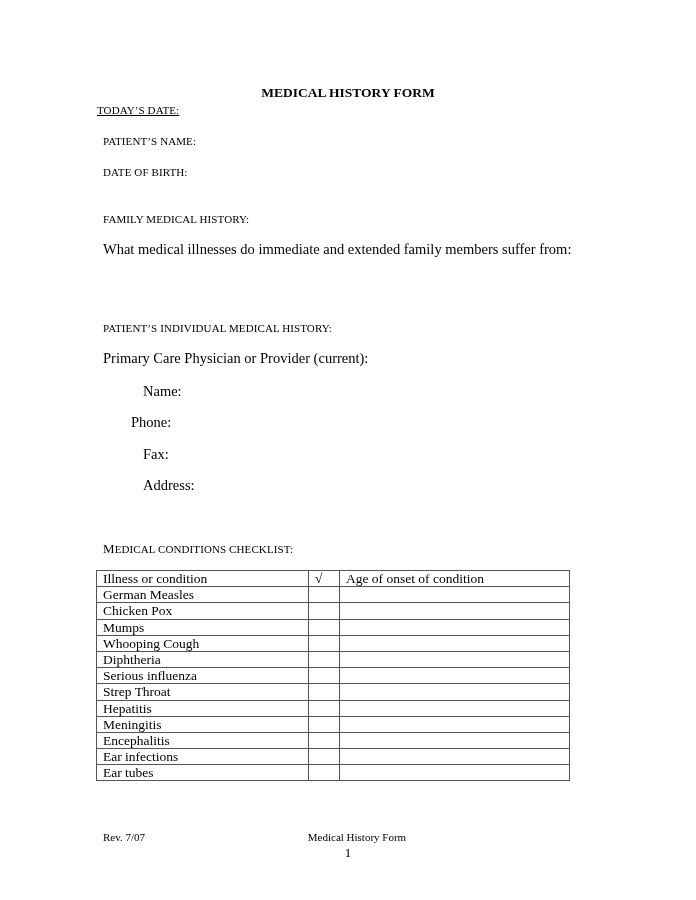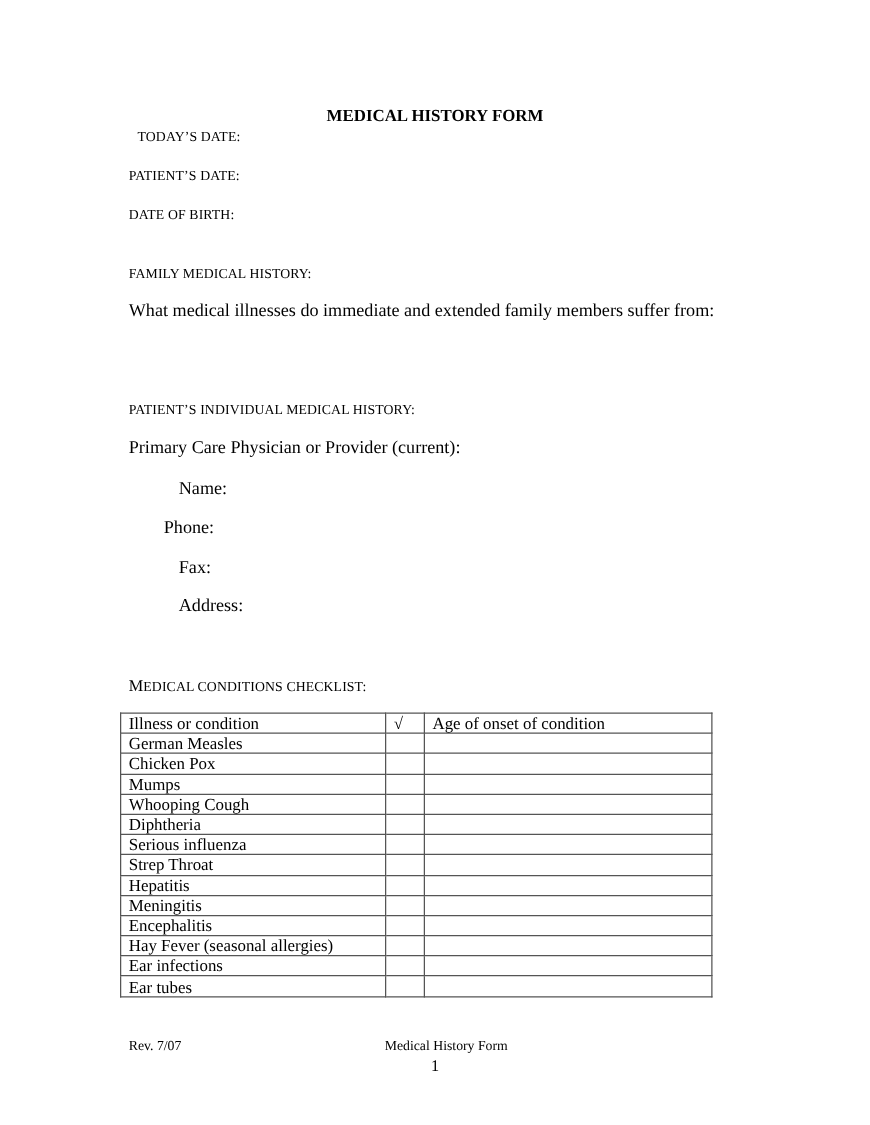--- a/index.html
+++ b/index.html
@@ -24,21 +24,21 @@
       font-weight: bold;
       font-size: 13.5px;
     }
     .sc {
       font-size: 11px;
       letter-spacing: 0.1px;
     }
     .sc .big { font-size: 13px; }
     .body-text { font-size: 14.5px; text-align: right; }
 
-    .f-today { top: 104px; left: 110px; }
+    .f-today { top: 104px; left: 97px; text-decoration: underline; }
     .f-name  { top: 135px; left: 103px; }
     .f-dob   { top: 166px; left: 103px; }
     .f-family { top: 213px; left: 103px; }
     .f-family-q { top: 241px; left: 103px; }
     .f-patient { top: 322px; left: 103px; }
     .f-pcp { top: 350px; left: 103px; }
     .f-pname { top: 383px; left: 143px; }
     .f-phone { top: 414px; left: 131px; }
     .f-fax { top: 446px; left: 143px; }
     .f-addr { top: 477px; left: 143px; }
@@ -68,21 +68,21 @@
     .footer-page { top: 845px; left: 0; width: 696px; text-align: center; font-size: 13px; }
   </style>
 </head>
 <body>
 
 <div>
 
   <div class="abs title">MEDICAL HISTORY FORM</div>
 
   <div class="abs sc f-today">TODAY’S DATE:</div>
-  <div class="abs sc f-name">PATIENT’S DATE:</div>
+  <div class="abs sc f-name">PATIENT’S NAME:</div>
   <div class="abs sc f-dob">DATE OF BIRTH:</div>
 
   <div class="abs sc f-family">FAMILY MEDICAL HISTORY:</div>
   <div class="abs body-text f-family-q">What medical illnesses do immediate and extended family members suffer from:</div>
 
   <div class="abs sc f-patient">PATIENT’S INDIVIDUAL MEDICAL HISTORY:</div>
   <div class="abs body-text f-pcp">Primary Care Physician or Provider (current):</div>
   <div class="abs body-text f-pname">Name:</div>
   <div class="abs body-text f-phone">Phone:</div>
   <div class="abs body-text f-fax">Fax:</div>
@@ -141,25 +141,20 @@
         <td class="c1">Meningitis</td>
         <td class="c2"></td>
         <td class="c3"></td>
       </tr>
       <tr>
         <td class="c1">Encephalitis</td>
         <td class="c2"></td>
         <td class="c3"></td>
       </tr>
       <tr>
-        <td class="c1">Hay Fever (seasonal allergies)</td>
-        <td class="c2"></td>
-        <td class="c3"></td>
-      </tr>
-      <tr>
         <td class="c1">Ear infections</td>
         <td class="c2"></td>
         <td class="c3"></td>
       </tr>
       <tr>
         <td class="c1">Ear tubes</td>
         <td class="c2"></td>
         <td class="c3"></td>
       </tr>
     </tbody>

